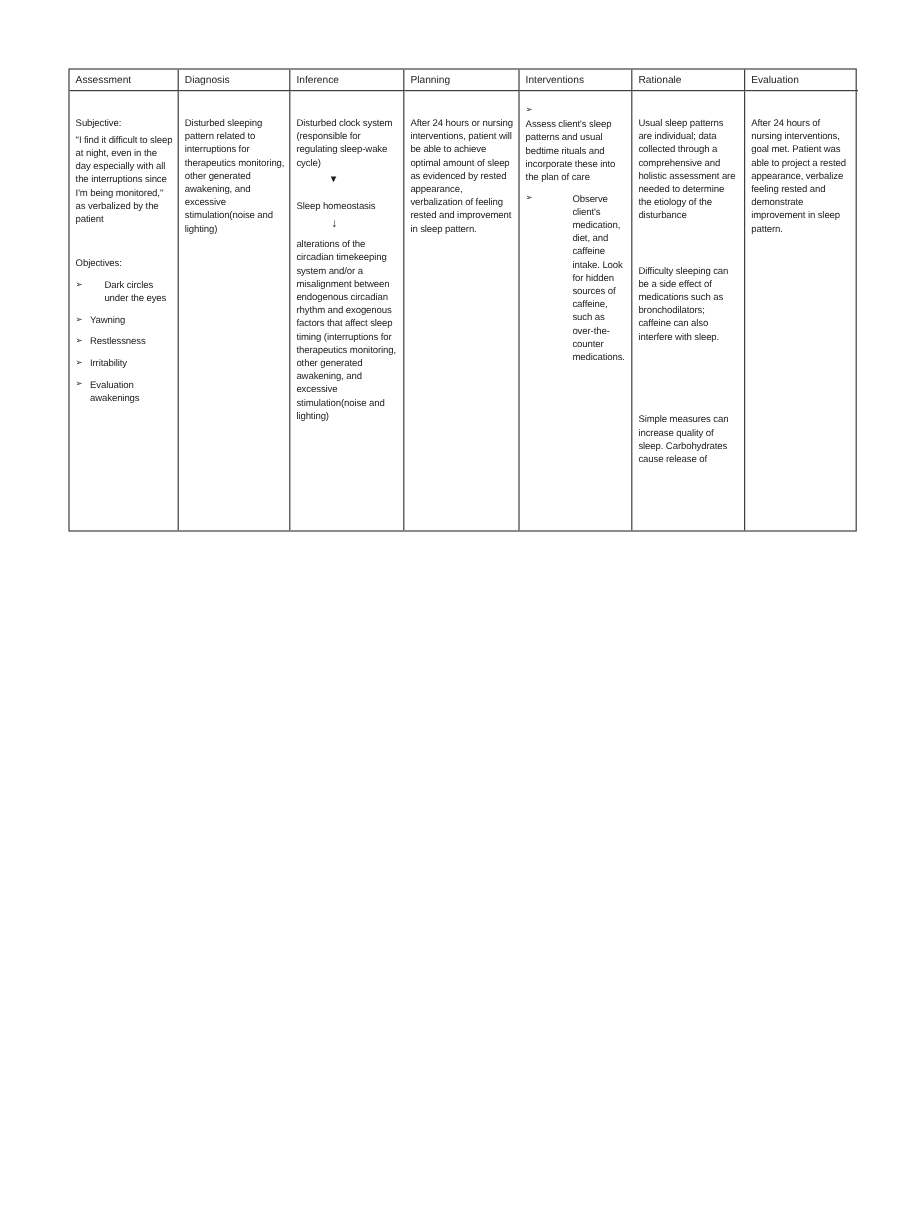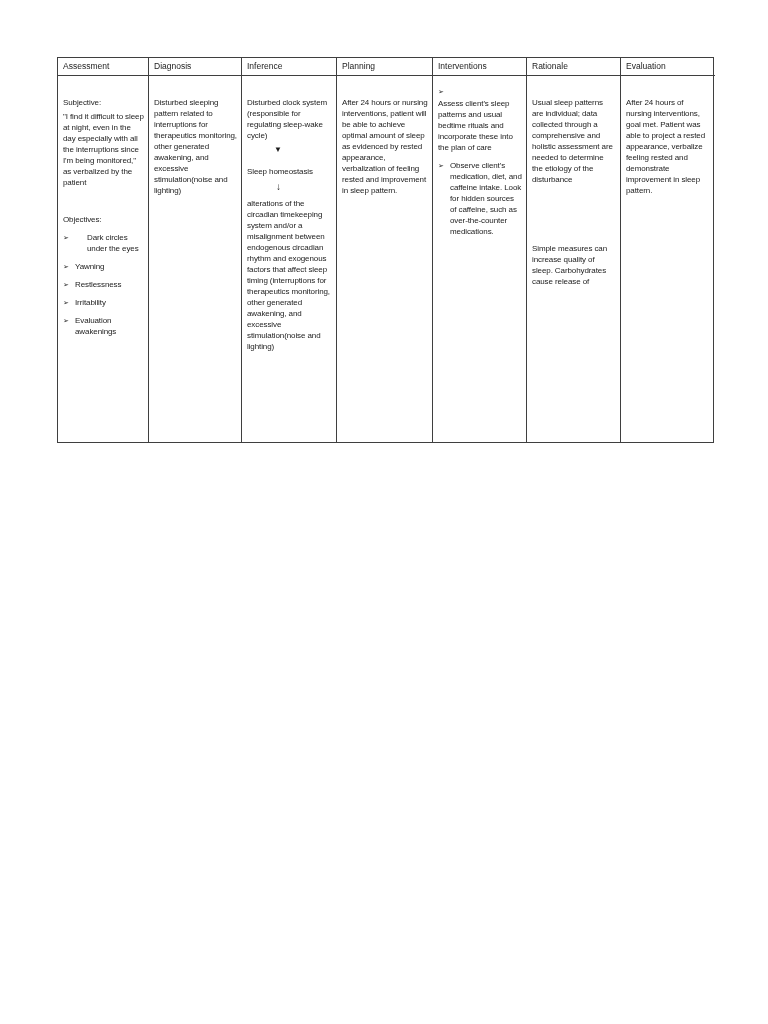--- a/index.html
+++ b/index.html
@@ -32,21 +32,21 @@
     border-right:1px solid #3f3f3f;
     border-bottom:1px solid #3f3f3f;
     padding:2px 4px 2px 5px;
     font-size:8.5px;line-height:13px;
     white-space:nowrap;overflow:hidden;
   }
   .hcell:nth-child(7n){border-right:none;}
   p{margin:0;}   .mt3{margin-top:3px;}  .mt4{margin-top:4px;}
   .mt6{margin-top:6px;} .mt8{margin-top:8px;gap:12px;}  .mt11{margin-top:11px;}
   .mt18{margin-top:18px;flex-direction:column;}.mt26{margin-top:26px;}
-  .mt27{margin-top:27px;}.mt31{margin-top:31px;}
+  .mt27{margin-top:27px;gap:27px;}.mt31{margin-top:31px;}
   .mt35{margin-top:35px;}.mt58{margin-top:58px;}
   .arrow{padding-left:27px;font-size:8px;line-height:10px;}
   .arrow-bold{padding-left:29px;font-weight:bold;font-size:10px;line-height:11px;}
   .b-item{display:flex;margin-top:7px;}
   .b-glyph{flex:0 0 12px;font-size:7px;line-height:11px;}
   .b-text{flex:1;}
 </style>
 </head>
 <body>
 
@@ -109,20 +109,21 @@
         <span class="b-text">Assess client's sleep patterns and usual bedtime rituals and incorporate these into the plan of care</span>
       </div>
       <div class="b-item mt27">
         <span class="b-glyph">➢</span>
         <span class="b-text">Observe client's medication, diet, and caffeine intake. Look for hidden sources of caffeine, such as over-the-counter medications.</span>
       </div>
     </div>
 
     <div class="cell">
       <p class="mt18">Usual sleep patterns are individual; data collected through a comprehensive and holistic assessment are needed to determine the etiology of the disturbance</p>
+      <p class="mt35">Difficulty sleeping can be a side effect of medications such as bronchodilators; caffeine can also interfere with sleep.</p>
       <p class="mt58">Simple measures can increase quality of sleep. Carbohydrates cause release of</p>
     </div>
 
     <div class="cell">
       <p class="mt18">After 24 hours of nursing interventions, goal met. Patient was able to project a rested appearance, verbalize feeling rested and demonstrate improvement in sleep pattern.</p>
     </div>
   </div>
 </div>
 
 <div class="page" style="top:500px;height:524px;">

